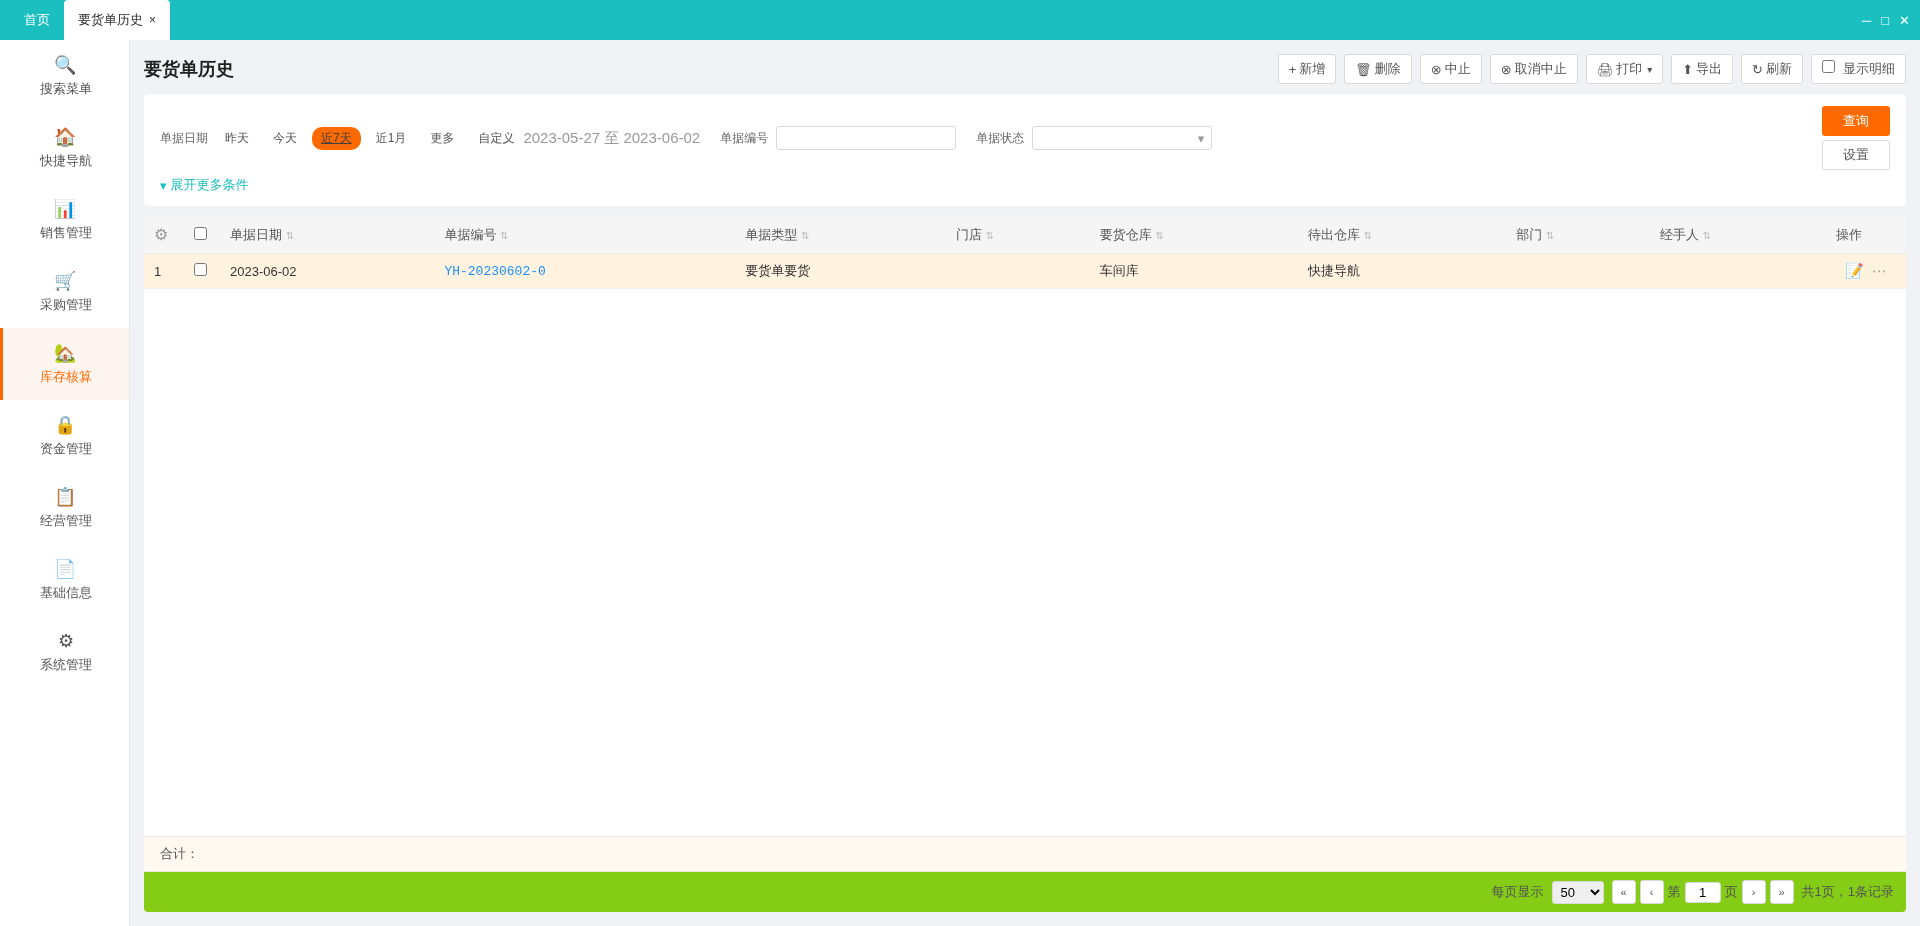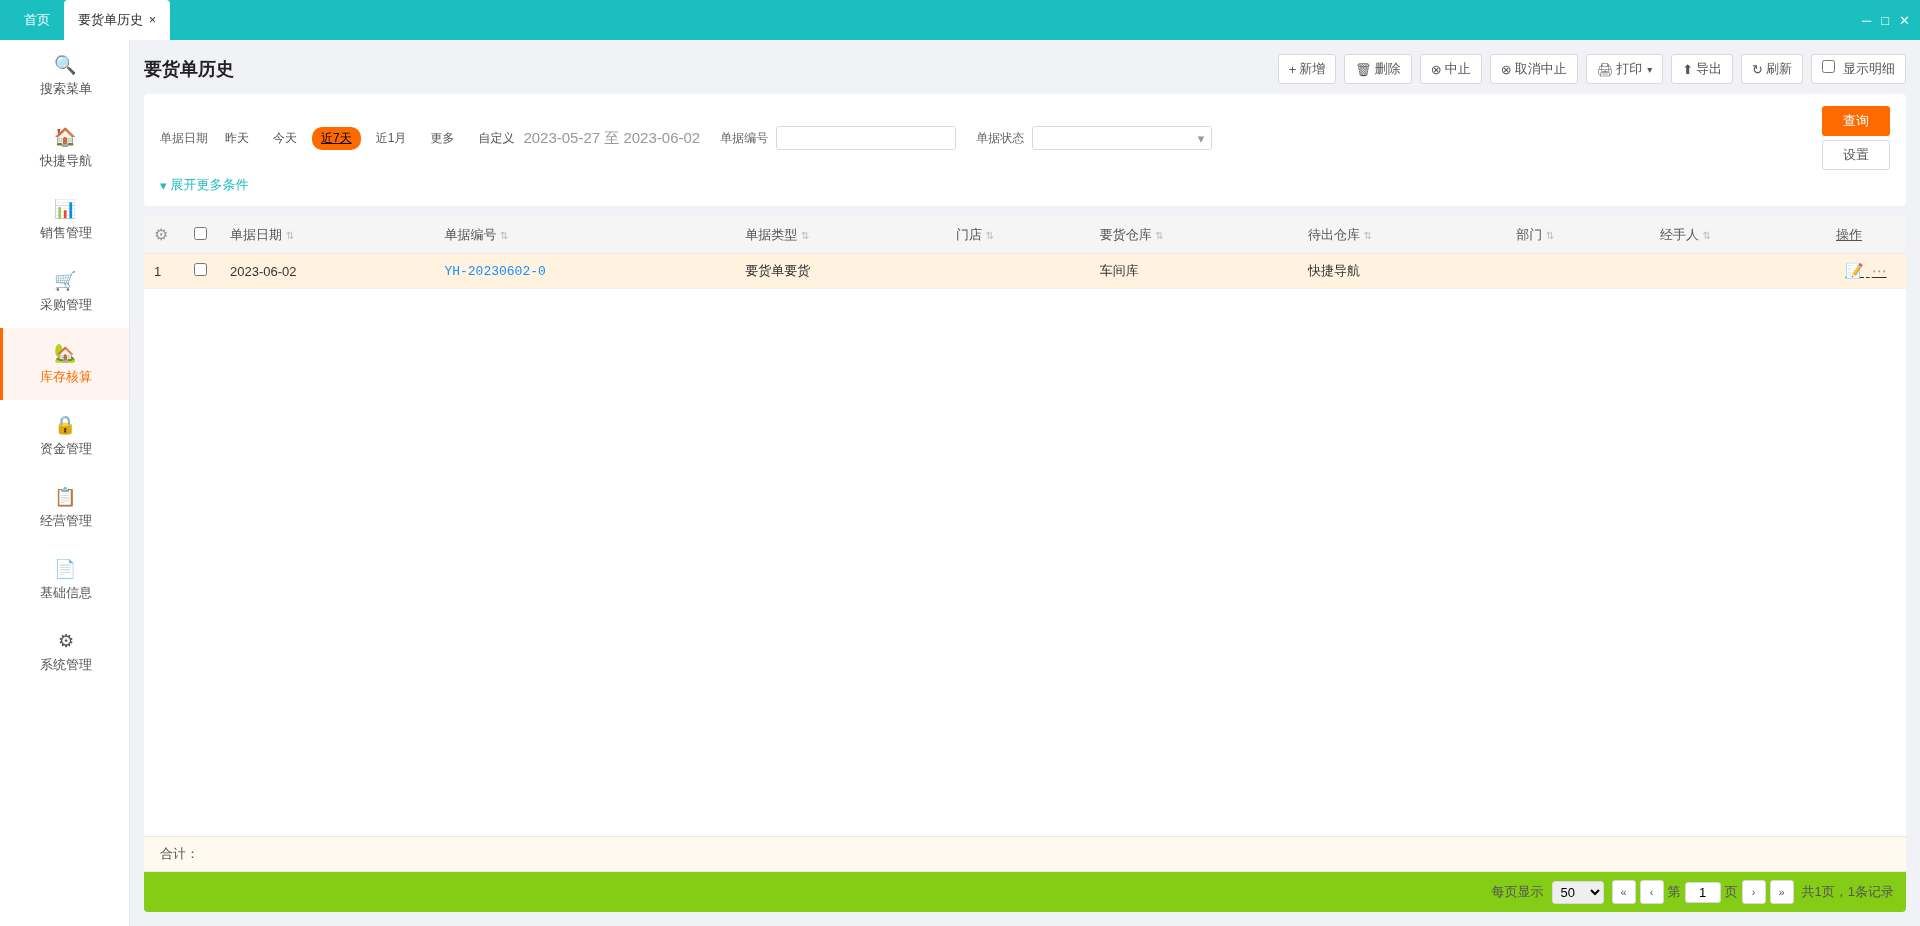--- a/index.html
+++ b/index.html
@@ -149,21 +149,21 @@
     .date-btn {
       padding: 2px 8px;
       border-radius: 10px;
       cursor: pointer;
       font-size: 12px;
       color: #555;
       border: 1px solid transparent;
     }
     .date-btn.active {
       background: #ff6a00;
-      color: #000000;
+      color: #404040;
       text-decoration: underline;
     }
     .date-range {
       font-size: 15px;
       color: #999;
       margin-top: 2px;
     }
     .filter-input {
       border: 1px solid #d9d9d9;
       border-radius: 3px;
@@ -255,21 +255,21 @@
       font-weight: normal;
       white-space: nowrap;
     }
     .data-table th .sort-icon { color: #bbb; font-size: 10px; }
     .data-table tbody tr { border-bottom: 1px solid #f0f0f0; }
     .data-table tbody tr.highlighted { background: #fff3e0; }
     .data-table td { padding: 8px 10px; color: #333; }
     .data-table td a { color: #1890ff; text-decoration: none; font-family: Liberation Mono, monospace; }
     .num-col { width: 40px; color: #999; }
     .checkbox-col { width: 36px; }
-    .ops-col { width: 80px; text-align: center; text-decoration: underline; }
+    .ops-col { width: 80px; text-align: center; }
     .settings-gear { color: #999; cursor: pointer; font-size: 16px; }
 
     
     .summary-bar {
       background: #fff9f0;
       border-top: 1px solid #e8e8e8;
       padding: 8px 16px;
       display: flex;
       align-items: center;
       color: #555;

